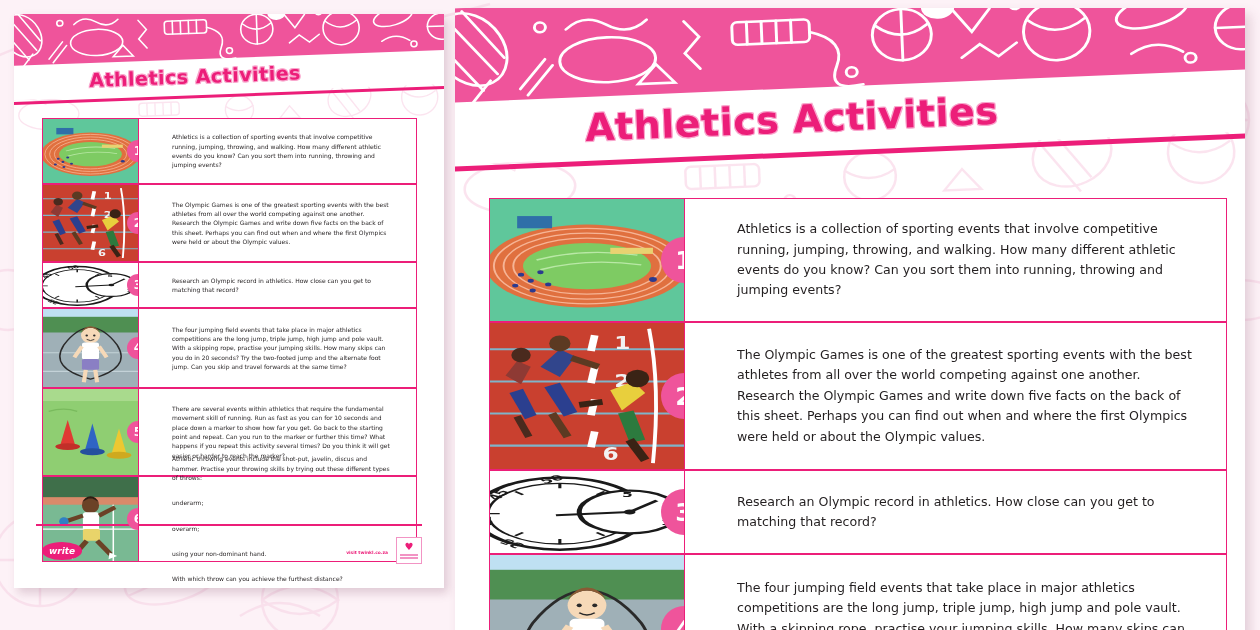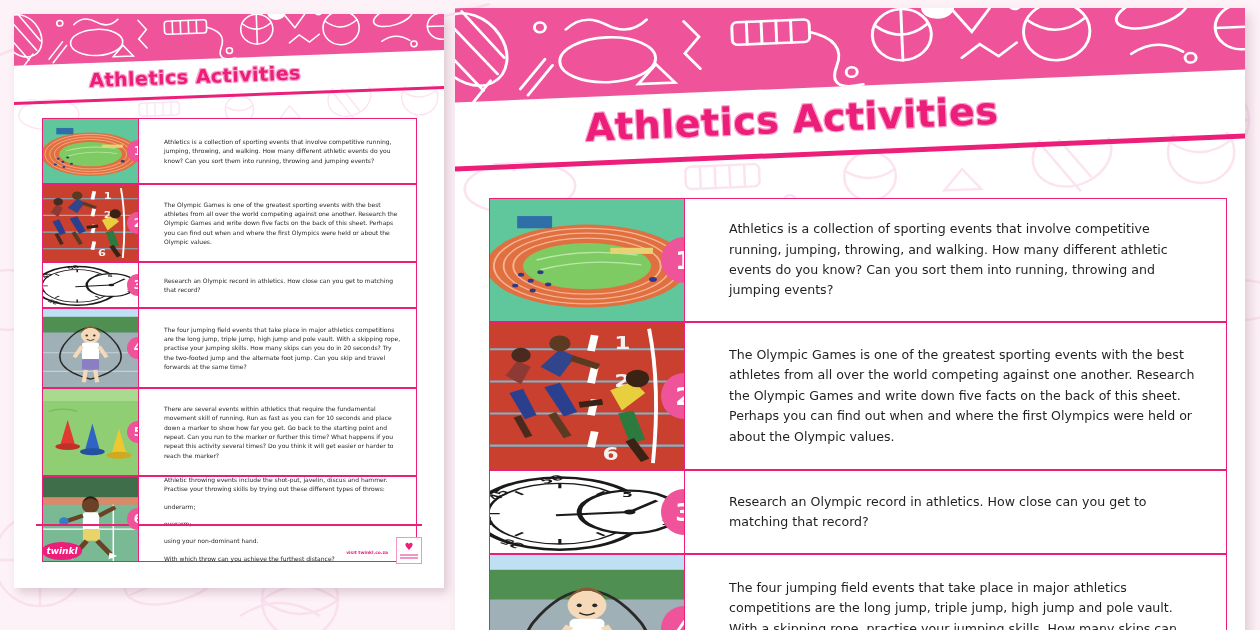--- a/index.html
+++ b/index.html
@@ -108,21 +108,21 @@
 
   .textcell {
     flex: 1 1 auto;
     border: 1px solid #ec1e79;
     border-left: none;
     background: #ffffff;
     color: #231f20;
     display: flex; align-items: center;
     font-family: "DejaVu Sans", sans-serif;
   }
-  .textcell p { margin: 8px; }
+  .textcell p { margin: 16px; }
   .textcell p + p { margin-top: .55em; }
 
   
   .footer-rule { position: absolute; background: #ec1e79; }
   .twinkl-logo {
     position: absolute;
     background: #ec1e79;
     color: #ffffff;
     display: flex; align-items: center; justify-content: center;
     font-weight: bold;
@@ -484,21 +484,21 @@
                 <p>underarm;</p>
                 <p>overarm;</p>
                 <p>using your non-dominant hand.</p>
                 <p>With which throw can you achieve the furthest distance?</p>
               </div>
             </div>
           </div>
         </div>
 
       <div class="footer-rule"></div>
-      <div class="twinkl-logo">twinkl</div>
+      <div class="twinkl-logo">write</div>
       <div class="footer-url">visit twinkl.co.za</div>
       <div class="footer-stamp">
         <span class="heart">♥</span>
         <span class="bar" style="bottom:30%"></span>
         <span class="bar" style="bottom:18%"></span>
       </div>
     </div>
   </div>
 
   <div class="sheet" id="sheet-big">

